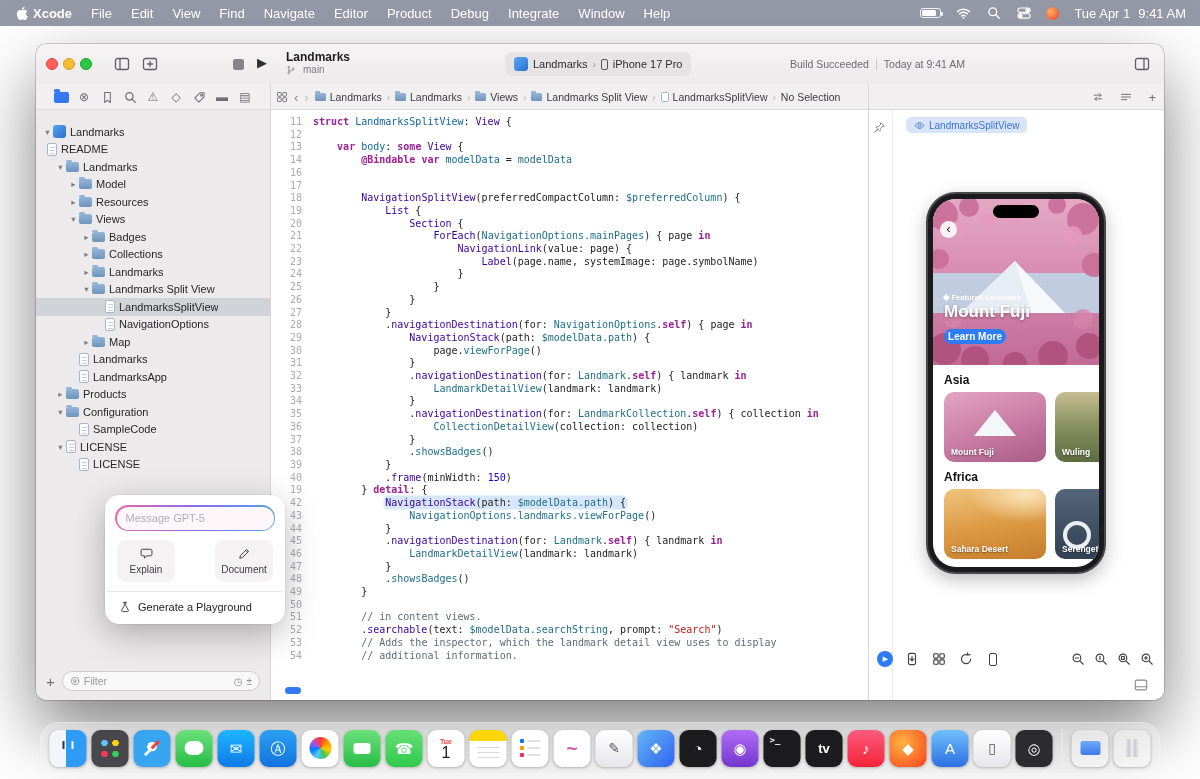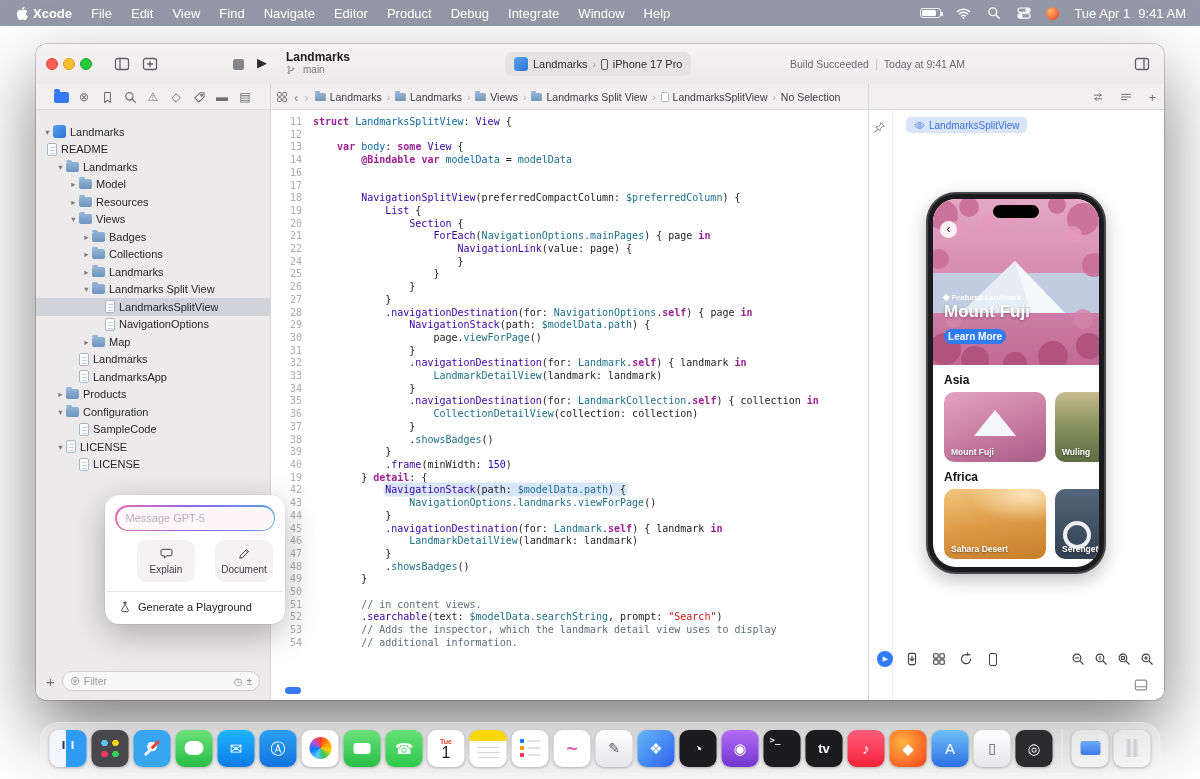--- a/index.html
+++ b/index.html
@@ -88,21 +88,21 @@
   .filter-input{flex:1;border:none;outline:none;background:transparent;font-size:10.5px;color:#333;min-width:0;font-family:inherit}
   .filter-input::placeholder{color:#9a9aa0}
   .ff-r{color:#8e8e93;font-size:10px;flex:none}
   
   .ai-panel{position:absolute;left:69px;top:451px;width:180px;background:#fff;border-radius:14px;
     box-shadow:0 10px 34px rgba(0,0,0,.28),0 0 0 .5px rgba(0,0,0,.08);z-index:20;padding-bottom:2px}
   .ai-input-wrap{margin:10px 10px 9px;border-radius:13.5px;padding:1.5px;background:linear-gradient(90deg,#E86AB0,#8A6AE8,#5AA0E8)}
   .ai-input{width:100%;height:23px;border:none;outline:none;border-radius:12px;background:#FDF7FA;padding:0 9px;
     font-size:11px;color:#555;font-family:inherit}
   .ai-input::placeholder{color:#B5AEB8}
-  .ai-btns{display:flex;justify-content:flex-end;gap:20px;margin:0 12px 9px}
+  .ai-btns{display:flex;justify-content:space-between;gap:20px;margin:0 12px 9px}
   .ai-btn{width:58px;height:42px;border-radius:9px;background:#F4F2F3;display:flex;flex-direction:column;
     align-items:center;justify-content:center;gap:4px;color:#3c3c40}
   .ai-btn svg{width:13px;height:13px}
   .ai-btn-label{font-size:10px;color:#3c3c40}
   .ai-div{height:1px;background:#E8E6E7;margin:0 2px}
   .ai-foot{height:30px;display:flex;align-items:center;gap:7px;padding:0 14px;color:#1d1d1f;font-size:11px}
   .ai-foot svg{width:12px;height:12px;color:#3c3c40}
   
   .editor{position:absolute;left:235px;top:66px;right:296px;bottom:0;background:#fff;overflow:hidden}
   .code{padding-top:6px;font-family:"DejaVu Sans Mono",monospace;font-size:10px;line-height:12.7px}
@@ -656,20 +656,21 @@
           <div class="code-line"><span class="ln">12</span><span class="lc"></span></div>
           <div class="code-line"><span class="ln">13</span><span class="lc"><span class="sy-x">    </span><span class="sy-k">var</span><span class="sy-x"> </span><span class="sy-d">body</span><span class="sy-x">: </span><span class="sy-k">some</span><span class="sy-x"> </span><span class="sy-t">View</span><span class="sy-x"> {</span></span></div>
           <div class="code-line"><span class="ln">14</span><span class="lc"><span class="sy-x">        </span><span class="sy-k">@Bindable</span><span class="sy-x"> </span><span class="sy-k">var</span><span class="sy-x"> </span><span class="sy-d">modelData</span><span class="sy-x"> = </span><span class="sy-p">modelData</span></span></div>
           <div class="code-line"><span class="ln">16</span><span class="lc"></span></div>
           <div class="code-line"><span class="ln">17</span><span class="lc"></span></div>
           <div class="code-line"><span class="ln">18</span><span class="lc"><span class="sy-x">        </span><span class="sy-t">NavigationSplitView</span><span class="sy-x">(preferredCompactColumn: </span><span class="sy-p">$preferredColumn</span><span class="sy-x">) {</span></span></div>
           <div class="code-line"><span class="ln">19</span><span class="lc"><span class="sy-x">            </span><span class="sy-t">List</span><span class="sy-x"> {</span></span></div>
           <div class="code-line"><span class="ln">20</span><span class="lc"><span class="sy-x">                </span><span class="sy-t">Section</span><span class="sy-x"> {</span></span></div>
           <div class="code-line"><span class="ln">21</span><span class="lc"><span class="sy-x">                    </span><span class="sy-t">ForEach</span><span class="sy-x">(</span><span class="sy-p">NavigationOptions.mainPages</span><span class="sy-x">) { page </span><span class="sy-k">in</span></span></div>
           <div class="code-line"><span class="ln">22</span><span class="lc"><span class="sy-x">                        </span><span class="sy-t">NavigationLink</span><span class="sy-x">(value: page) {</span></span></div>
+          <div class="code-line"><span class="ln">23</span><span class="lc"><span class="sy-x">                            </span><span class="sy-t">Label</span><span class="sy-x">(page.name, systemImage: page.symbolName)</span></span></div>
           <div class="code-line"><span class="ln">24</span><span class="lc"><span class="sy-x">                        }</span></span></div>
           <div class="code-line"><span class="ln">25</span><span class="lc"><span class="sy-x">                    }</span></span></div>
           <div class="code-line"><span class="ln">26</span><span class="lc"><span class="sy-x">                }</span></span></div>
           <div class="code-line"><span class="ln">27</span><span class="lc"><span class="sy-x">            }</span></span></div>
           <div class="code-line"><span class="ln">28</span><span class="lc"><span class="sy-x">            .</span><span class="sy-t">navigationDestination</span><span class="sy-x">(for: </span><span class="sy-p">NavigationOptions</span><span class="sy-x">.</span><span class="sy-k">self</span><span class="sy-x">) { page </span><span class="sy-k">in</span></span></div>
           <div class="code-line"><span class="ln">29</span><span class="lc"><span class="sy-x">                </span><span class="sy-t">NavigationStack</span><span class="sy-x">(path: </span><span class="sy-p">$modelData.path</span><span class="sy-x">) {</span></span></div>
           <div class="code-line"><span class="ln">30</span><span class="lc"><span class="sy-x">                    page.</span><span class="sy-p">viewForPage</span><span class="sy-x">()</span></span></div>
           <div class="code-line"><span class="ln">31</span><span class="lc"><span class="sy-x">                }</span></span></div>
           <div class="code-line"><span class="ln">32</span><span class="lc"><span class="sy-x">                .</span><span class="sy-t">navigationDestination</span><span class="sy-x">(for: </span><span class="sy-p">Landmark</span><span class="sy-x">.</span><span class="sy-k">self</span><span class="sy-x">) { landmark </span><span class="sy-k">in</span></span></div>
           <div class="code-line"><span class="ln">33</span><span class="lc"><span class="sy-x">                    </span><span class="sy-p">LandmarkDetailView</span><span class="sy-x">(landmark: landmark)</span></span></div>

